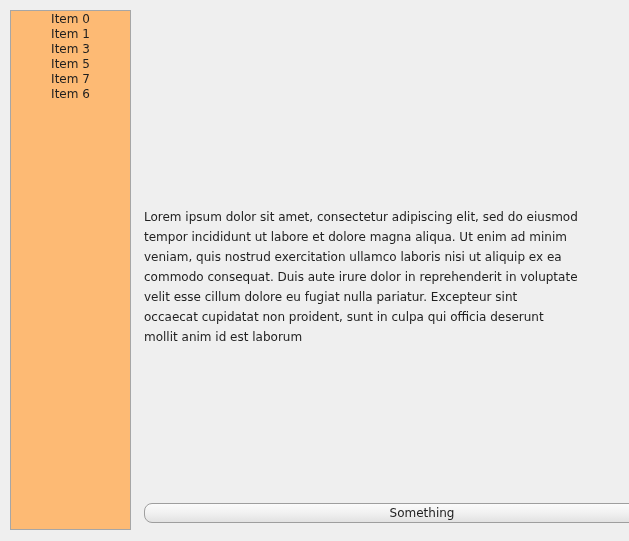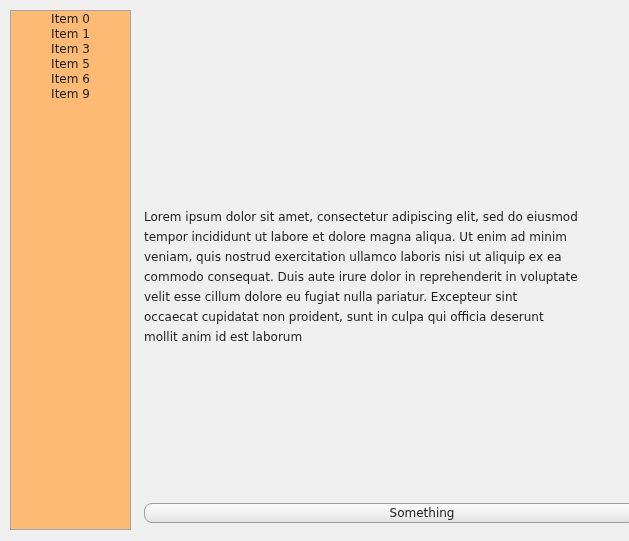--- a/index.html
+++ b/index.html
@@ -63,22 +63,22 @@
   }
 </style>
 </head>
 <body>
 
 <div class="listbox">
   <div class="list-item">Item 0</div>
   <div class="list-item">Item 1</div>
   <div class="list-item">Item 3</div>
   <div class="list-item">Item 5</div>
+  <div class="list-item">Item 7</div>
   <div class="list-item">Item 6</div>
-  <div class="list-item">Item 9</div>
 </div>
 
 <div class="lorem">Lorem ipsum dolor sit amet, consectetur adipiscing elit, sed do eiusmod
 tempor incididunt ut labore et dolore magna aliqua. Ut enim ad minim
 veniam, quis nostrud exercitation ullamco laboris nisi ut aliquip ex ea
 commodo consequat. Duis aute irure dolor in reprehenderit in voluptate
 velit esse cillum dolore eu fugiat nulla pariatur. Excepteur sint
 occaecat cupidatat non proident, sunt in culpa qui officia deserunt
 mollit anim id est laborum</div>
 

